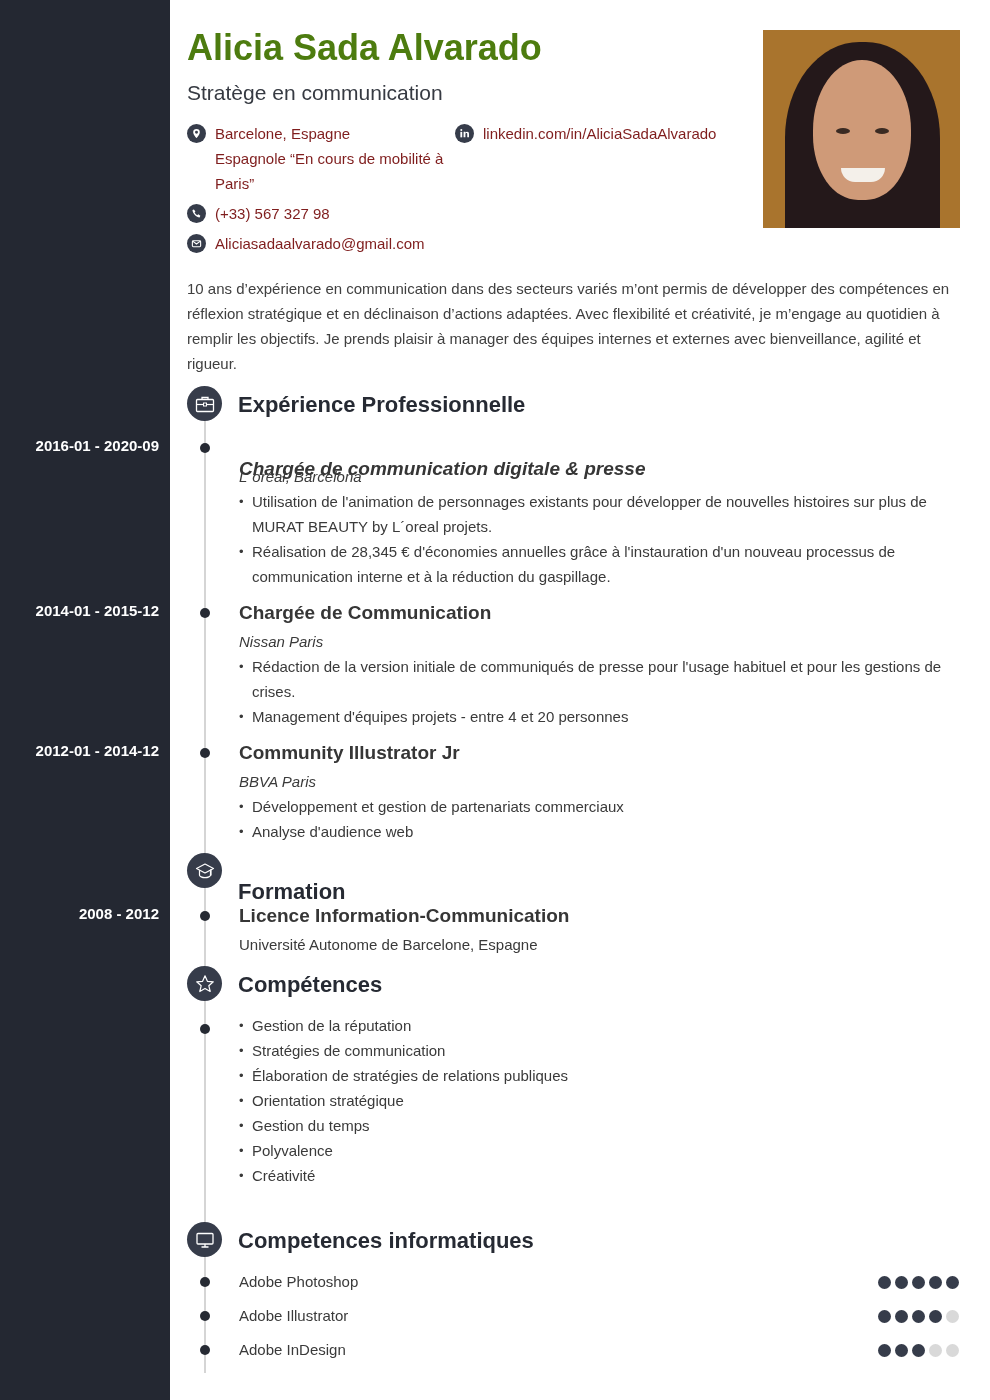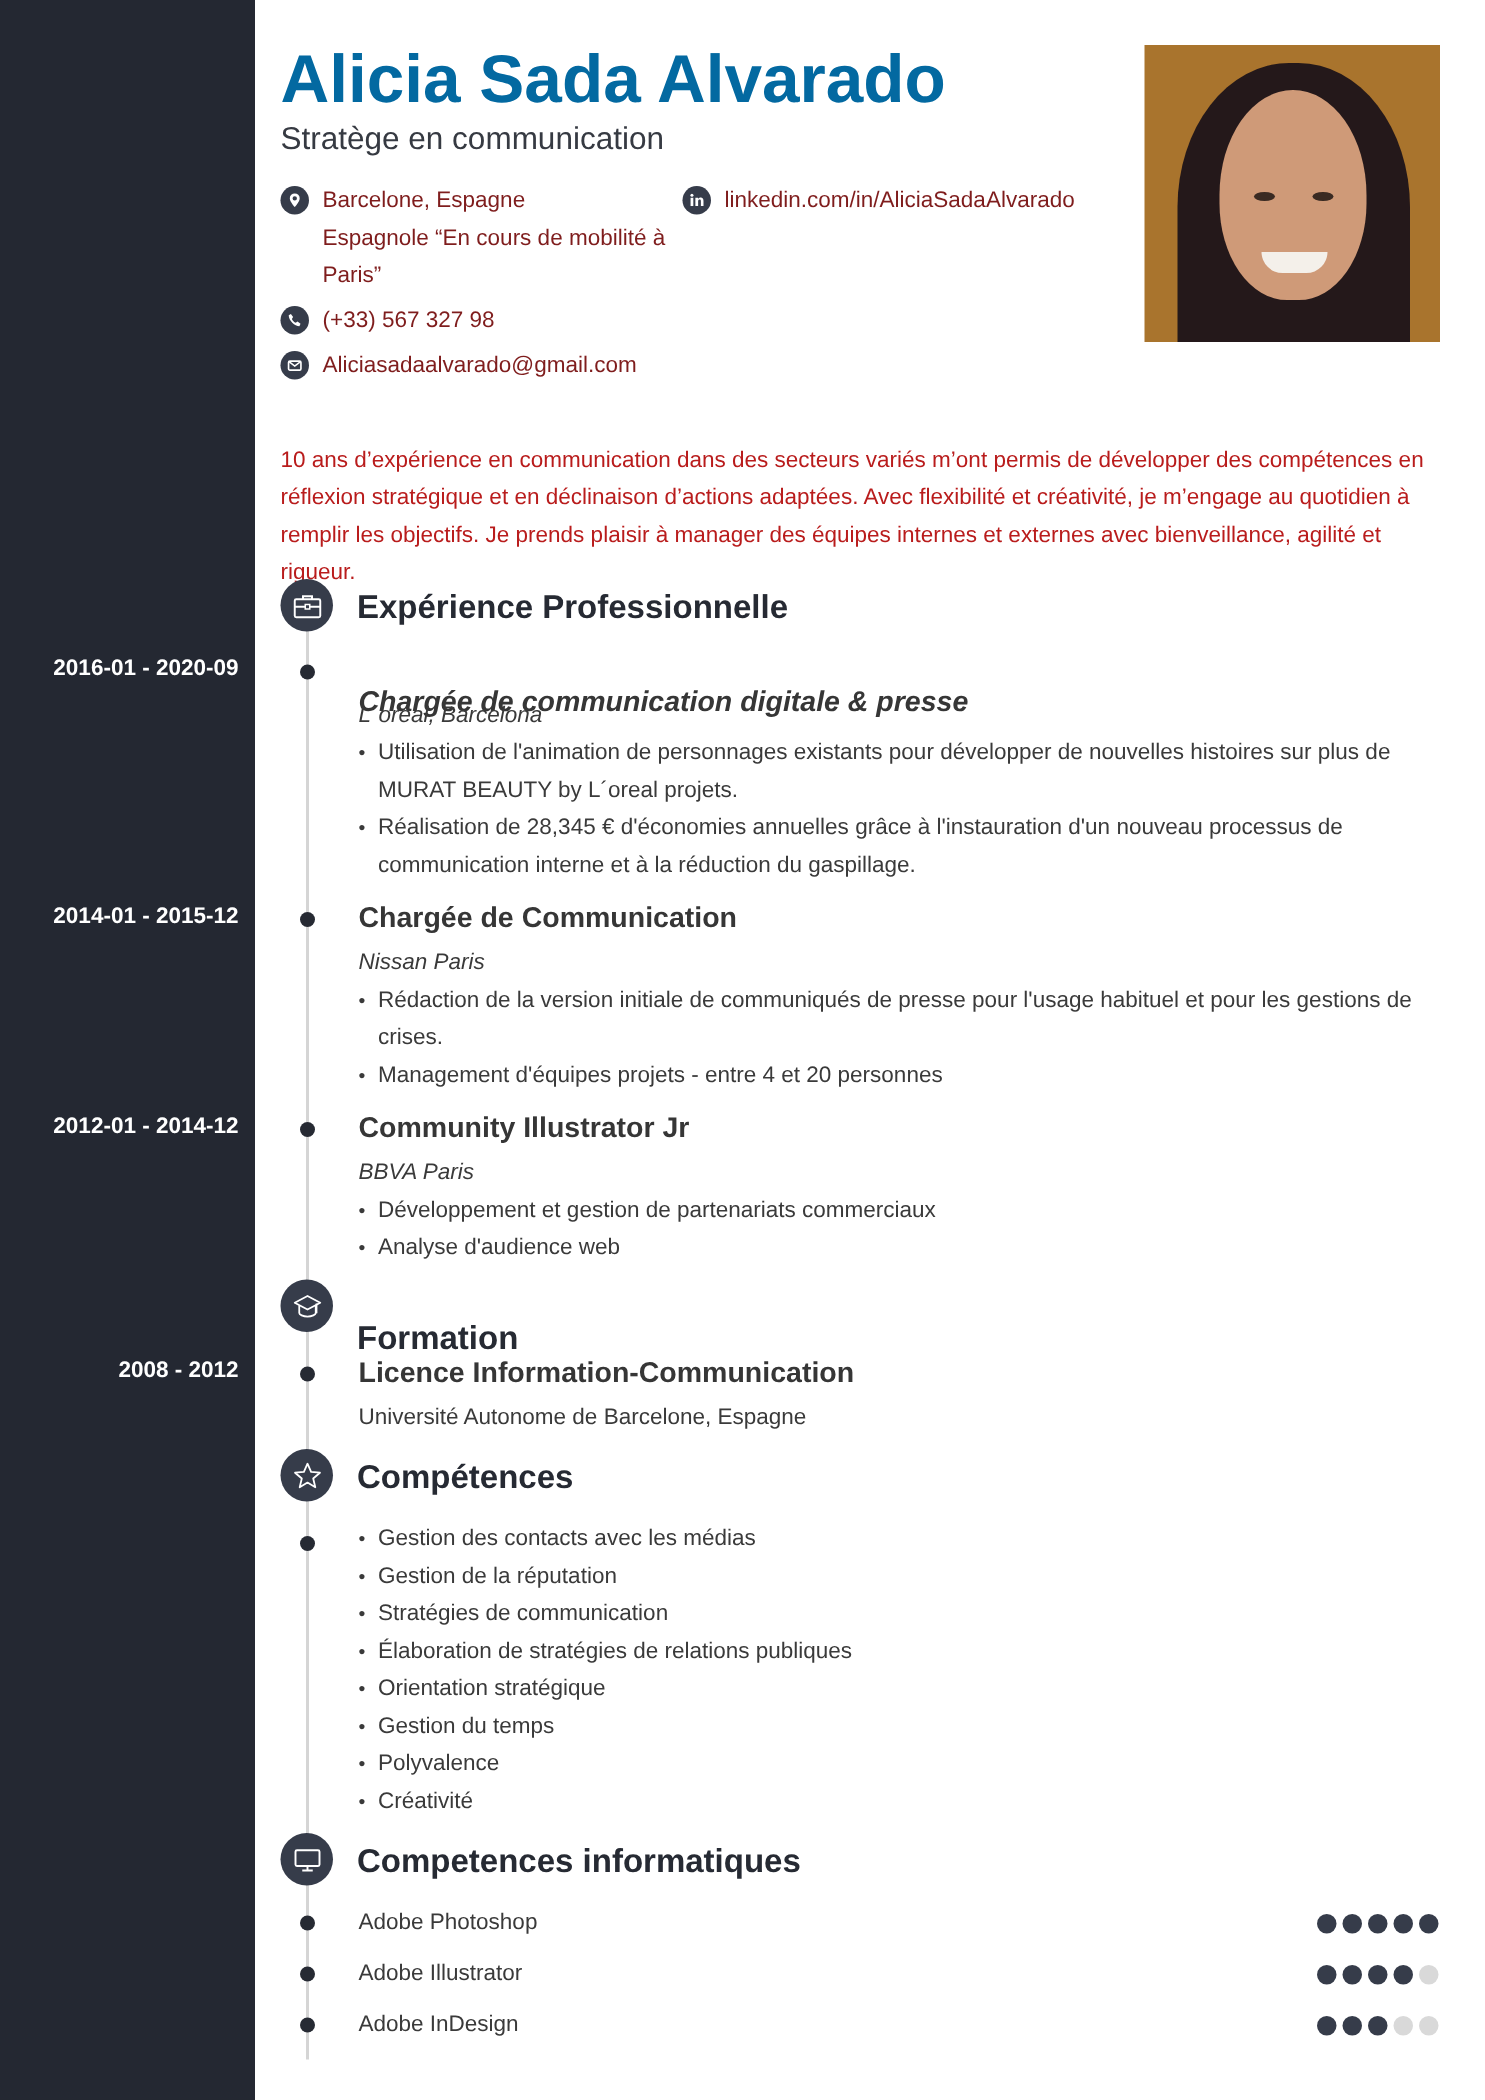--- a/index.html
+++ b/index.html
@@ -11,21 +11,21 @@
       overflow: hidden;
     }
     .sidebar {
       position: absolute; left: 0; top: 0; width: 170px; height: 1400px;
       background: #242832;
     }
     .main { position: absolute; left: 170px; top: 0; width: 820px; height: 1400px; }
 
     .name {
       position: absolute; left: 17px; top: 27px;
-      font-size: 45px; font-weight: bold; color: #0369a1; letter-spacing: 0px;
+      font-size: 36px; font-weight: bold; color: #4d7c0f; letter-spacing: 0px;
     }
     .title {
       position: absolute; left: 17px; top: 81px;
       font-size: 21px; color: #363a42;
     }
     .contact { position: absolute; font-size: 15px; color: #7f1d1d; line-height: 25px; }
     .contact .ci {
       position: absolute; left: 0; top: 3px; width: 19px; height: 19px;
       border-radius: 50%; background: #363c4a;
       display: flex; align-items: center; justify-content: center;
@@ -44,21 +44,21 @@
       position: absolute; left: 22px; top: 12px; width: 155px; height: 200px; border-radius: 48% 48% 0 0;
       background: #24181a;
     }
     .photo .smile {
       position: absolute; left: 78px; top: 138px; width: 44px; height: 14px; border-radius: 0 0 22px 22px; background: #f4f0ea;
     }
     .photo .eye { position: absolute; top: 98px; width: 14px; height: 6px; border-radius: 50%; background: #3a2a22; }
 
     .summary {
       position: absolute; left: 17px; top: 276px; width: 775px;
-      font-size: 15px; line-height: 25px; color: #b91c1c; margin-top: 18px;
+      font-size: 15px; line-height: 25px; color: #404040;
     }
 
     .timeline-line {
       position: absolute; left: 34px; width: 2px; background: #d5d5d5;
     }
     .sec-icon {
       position: absolute; left: 17px; width: 35px; height: 35px; border-radius: 50%;
       background: #363c4a; display: flex; align-items: center; justify-content: center;
     }
     .sec-title {
@@ -207,21 +207,20 @@
 
   <div class="sec-icon" style="top:966px;">
     <svg width="20" height="20" viewBox="0 0 20 20">
         <path d="M10 1.8l2.4 5.5 5.9.5-4.5 3.9 1.4 5.8L10 14.4l-5.2 3.1 1.4-5.8-4.5-3.9 5.9-.5z" fill="none" stroke="#fff" stroke-width="1.2" stroke-linejoin="round"></path>
       </svg>
   </div>
   <div class="sec-title" style="top:972px;">Compétences</div>
 
   <div class="dot" style="top:1024px;"></div>
   <ul class="bullets" style="top:1013px;">
-    <li>Gestion des contacts avec les médias</li>
     <li>Gestion de la réputation</li>
     <li>Stratégies de communication</li>
     <li>Élaboration de stratégies de relations publiques</li>
     <li>Orientation stratégique</li>
     <li>Gestion du temps</li>
     <li>Polyvalence</li>
     <li>Créativité</li>
   </ul>
 
   <div class="sec-icon" style="top:1222px;">

